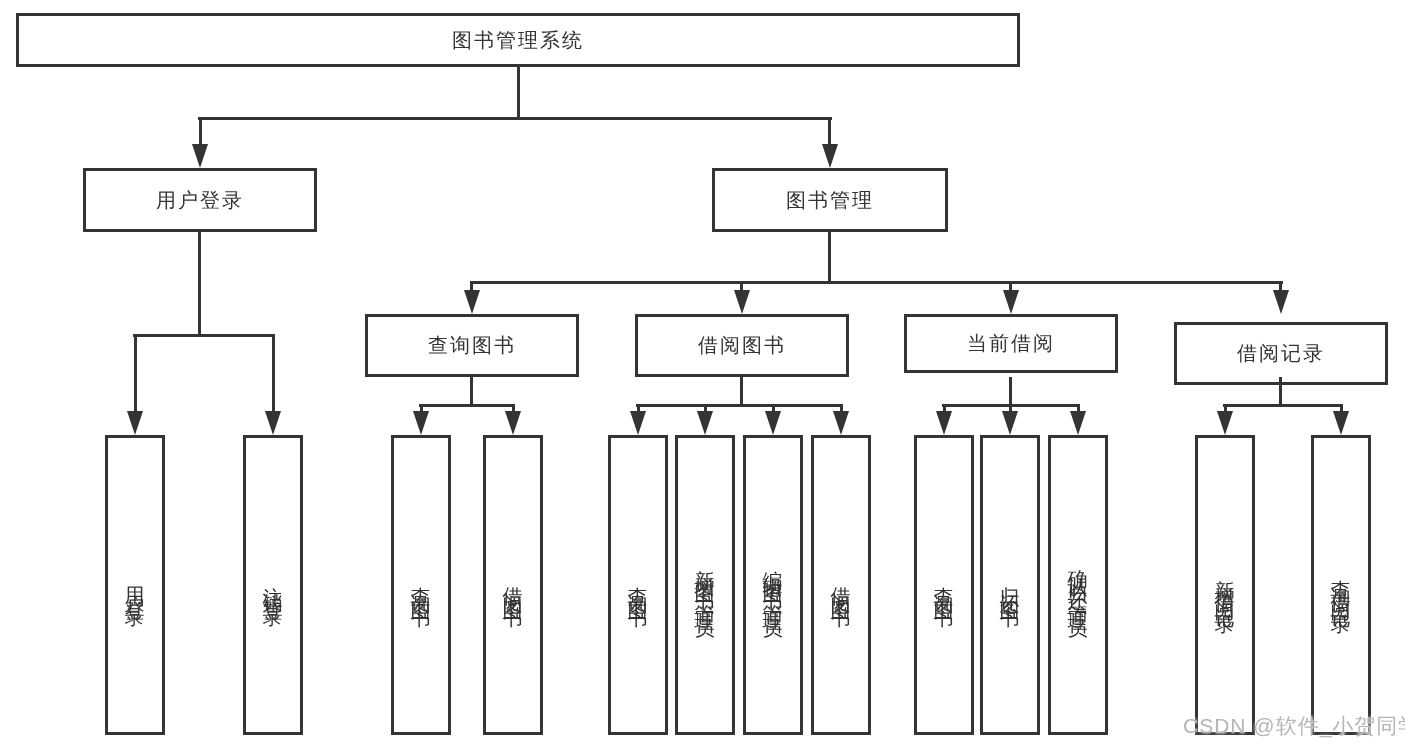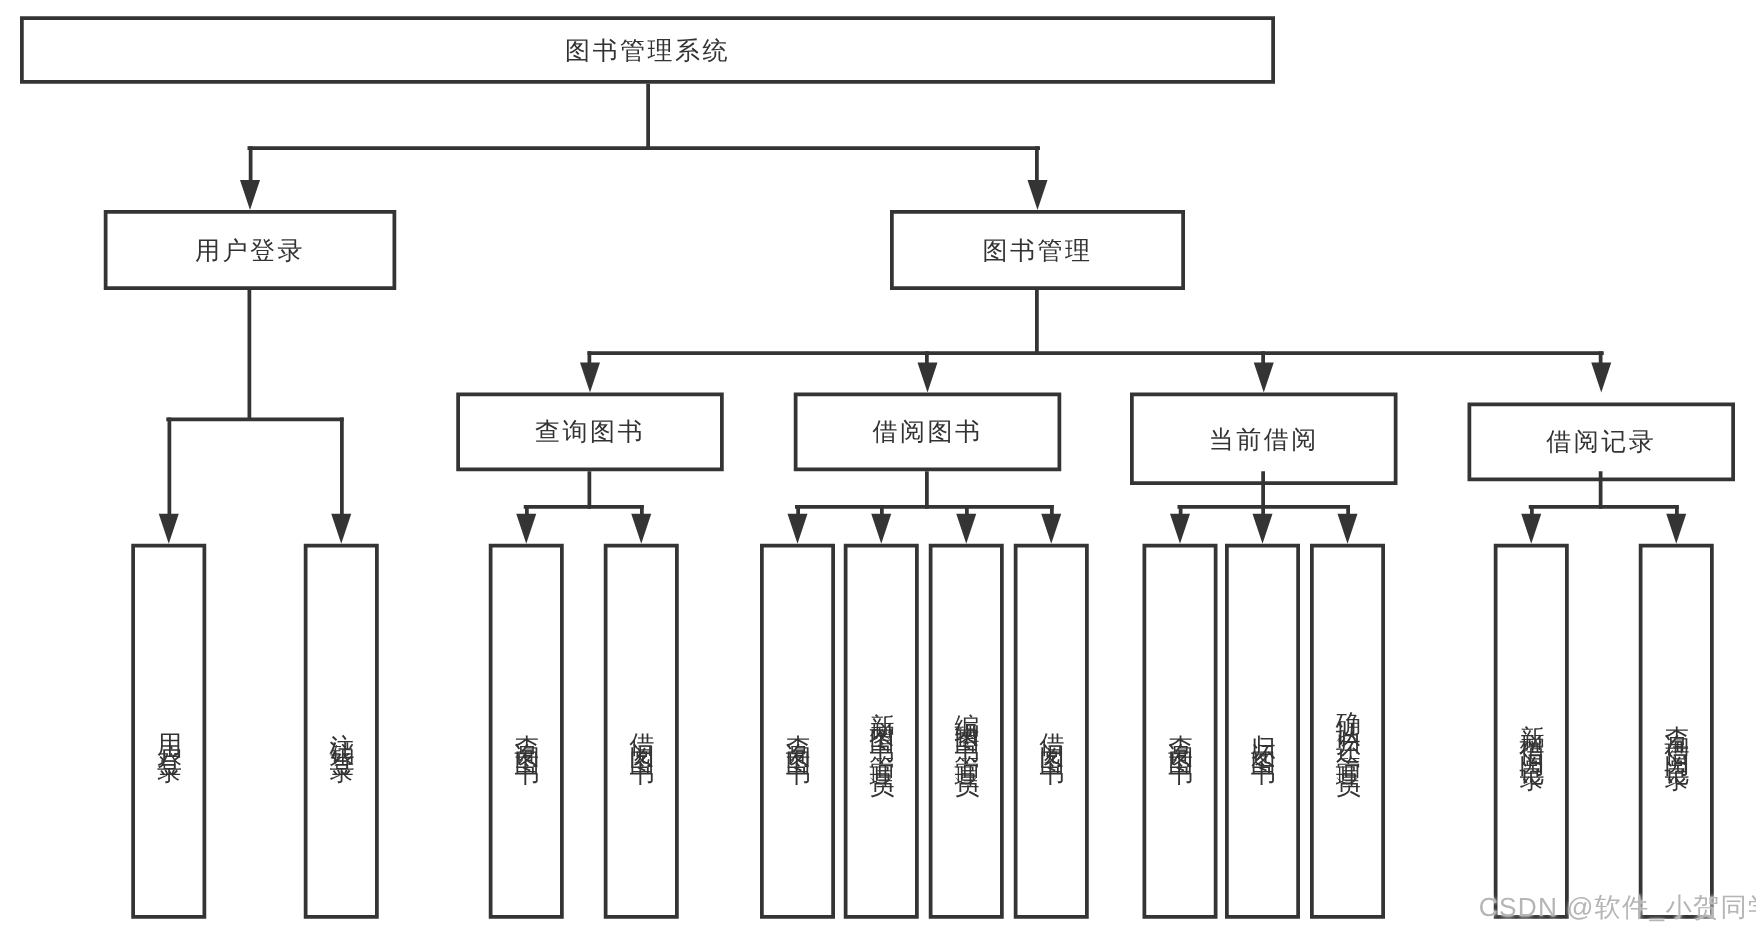--- a/index.html
+++ b/index.html
@@ -84,21 +84,21 @@
   <div class="arrow" style="left:464px; top:290px;"></div>
   <div class="vline" style="left:740px; top:281px; height:13px;"></div>
   <div class="arrow" style="left:734px; top:290px;"></div>
   <div class="vline" style="left:1009px; top:281px; height:13px;"></div>
   <div class="arrow" style="left:1003px; top:290px;"></div>
   <div class="vline" style="left:1279px; top:281px; height:13px;"></div>
   <div class="arrow" style="left:1273px; top:290px;"></div>
 
   <div class="node hnode" style="left:365px; top:314px; width:214px; height:63px;">查询图书</div>
   <div class="node hnode" style="left:635px; top:314px; width:214px; height:63px;">借阅图书</div>
-  <div class="node hnode" style="left:904px; top:314px; width:214px; height:74px;">当前借阅</div>
+  <div class="node hnode" style="left:904px; top:314px; width:214px; height:59px;">当前借阅</div>
   <div class="node hnode" style="left:1174px; top:322px; width:214px; height:63px;">借阅记录</div>
 
   <div class="vline" style="left:470px; top:377px; height:30px;"></div>
   <div class="hline" style="left:419px; top:404px; width:96px;"></div>
   <div class="vline" style="left:420px; top:404px; height:12px;"></div>
   <div class="arrow" style="left:413px; top:411px;"></div>
   <div class="vline" style="left:512px; top:404px; height:12px;"></div>
   <div class="arrow" style="left:505px; top:411px;"></div>
 
   <div class="node vnode" style="left:391px; top:435px; width:60px; height:300px;">查询图书</div>

